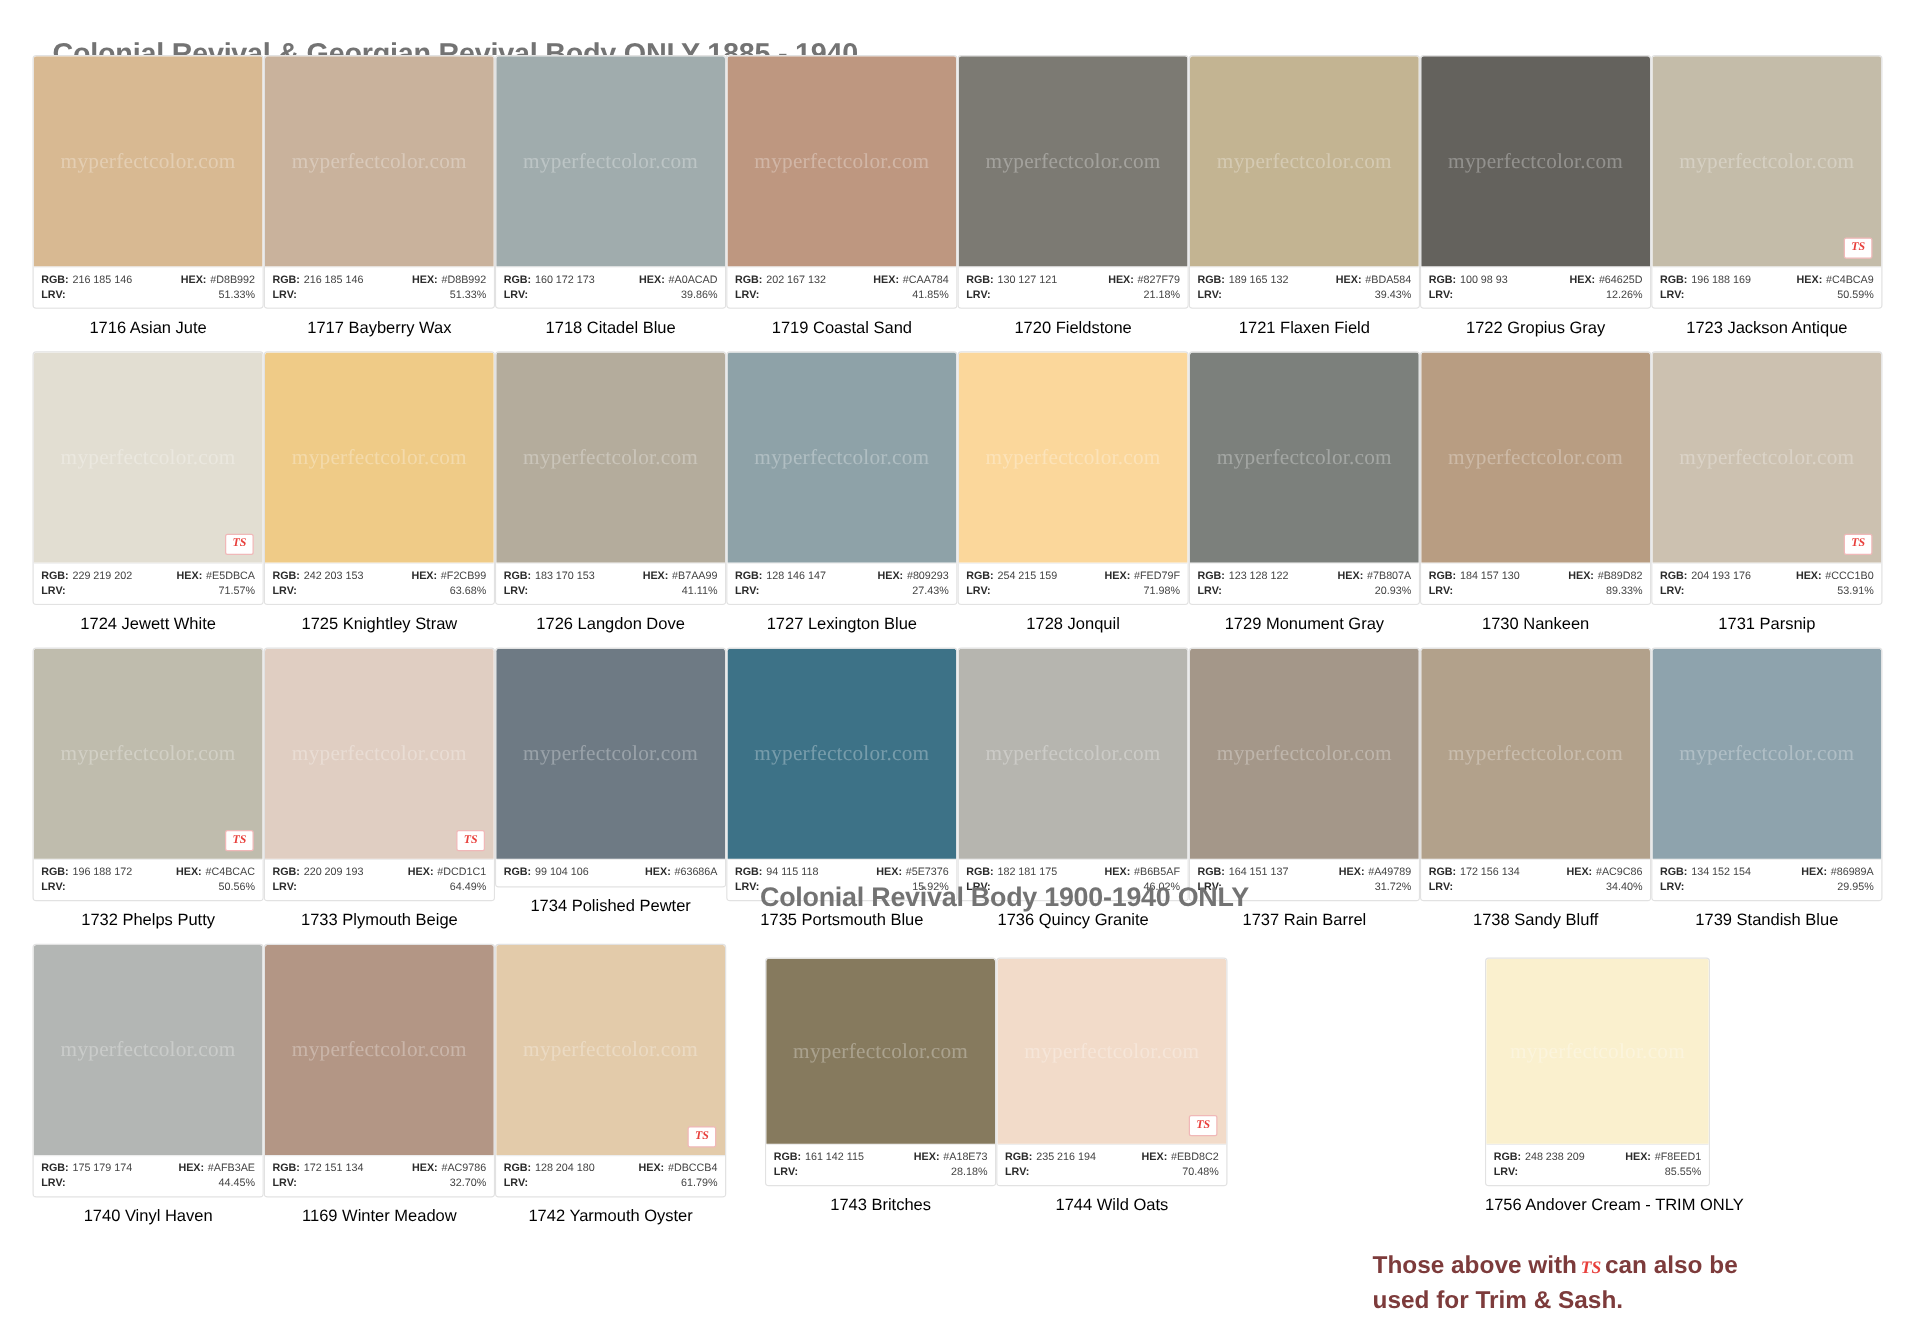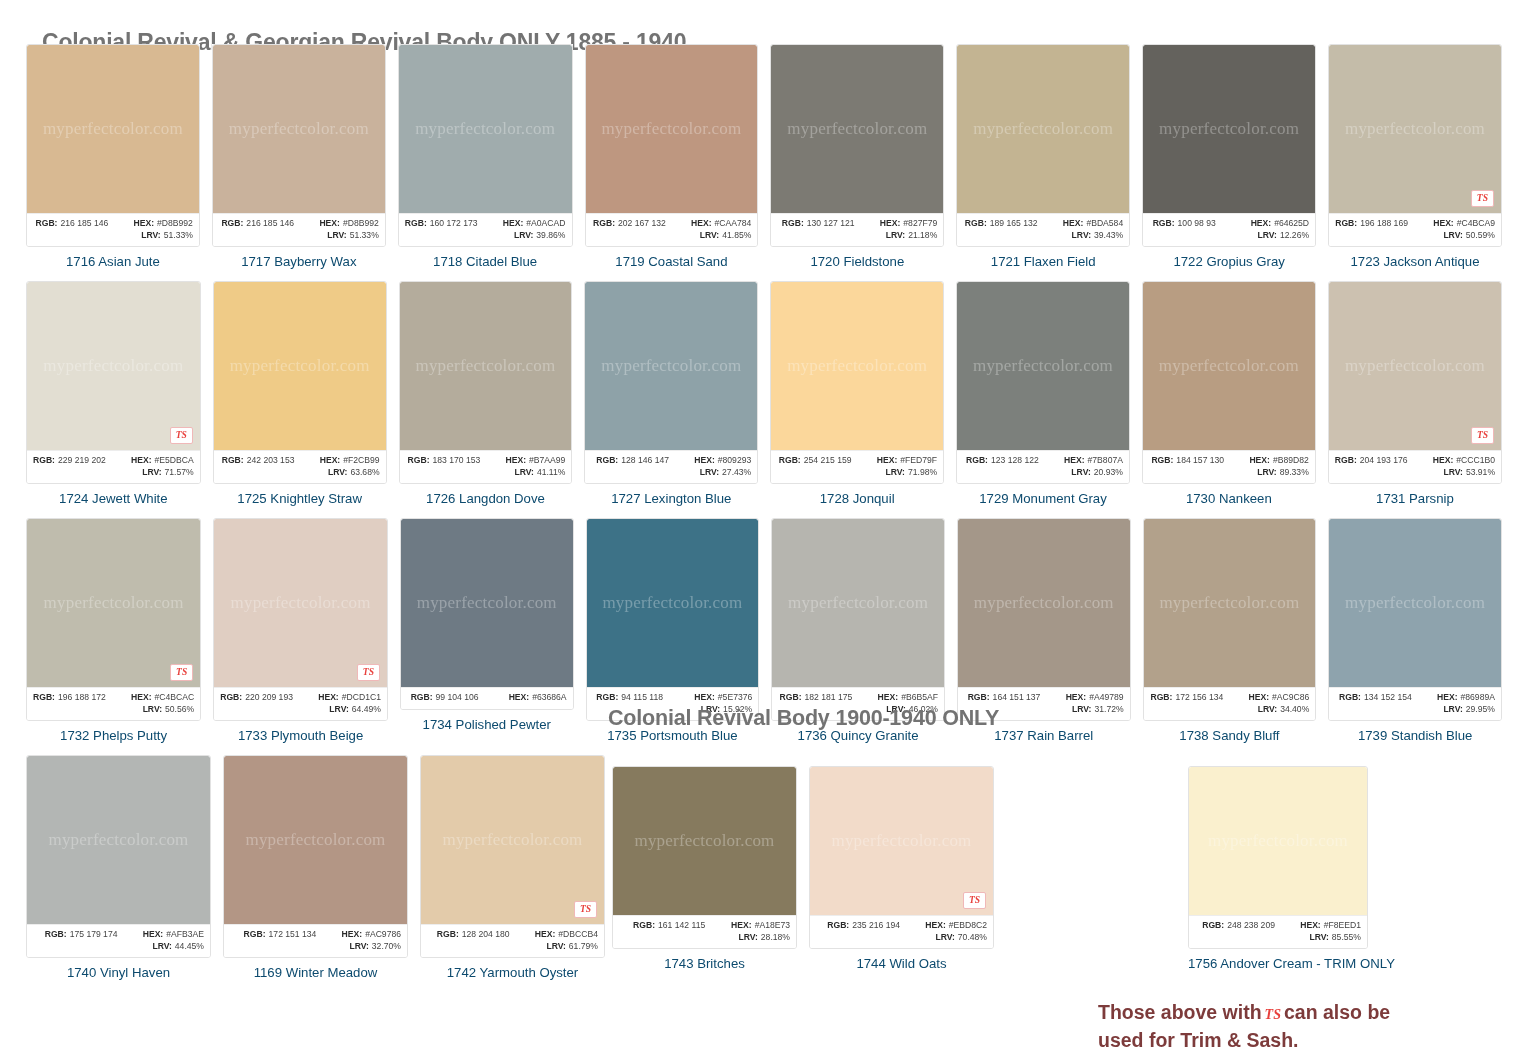--- a/index.html
+++ b/index.html
@@ -61,21 +61,21 @@
     display: flex;
     align-items: flex-start;
   }
   .row.r1 { margin-bottom: 11px; }
   .row.r2 { margin-bottom: 11px; }
   .row.r3 { margin-bottom: 11px; }
 
   
   .card {
     width: 185px;
-    margin-right: 12px;
+    margin-right: 0px;
     position: relative;
     background: #ffffff;
   }
 
   .chip-wrap {
     border: 1px solid #e2e2e2;
     border-radius: 3px;
     background: #fff;
     padding: 0;
     overflow: hidden;
@@ -121,38 +121,38 @@
     font-family: "Liberation Serif", serif;
   }
 
   .meta {
     background: #ffffff;
     padding: 4px 6px 5px 6px;
     border-top: 1px solid #ededed;
   }
   .meta-line {
     display: flex;
-    justify-content: flex-end;
+    justify-content: space-between;
     font-size: 8.6px;
     color: #444;
     line-height: 1.35;
     white-space: nowrap;
   }
   .meta-line .lbl {
     font-weight: bold;
     color: #2b2b2b;
     margin-right: 3px;
   }
   .meta-line .rgb-block { min-width: 98px; }
   .meta-line .hex-block { }
 
   .swatch-name {
     text-align: center;
     font-size: 13.2px;
-    color: #0c4a6e;
+    color: #000000;
     margin-top: 7px;
     line-height: 1.2;
     white-space: nowrap;
     font-family: "Liberation Sans", sans-serif;
   }
 
   
   .grid-body1900 {
     position: absolute;
     left: 612px;

